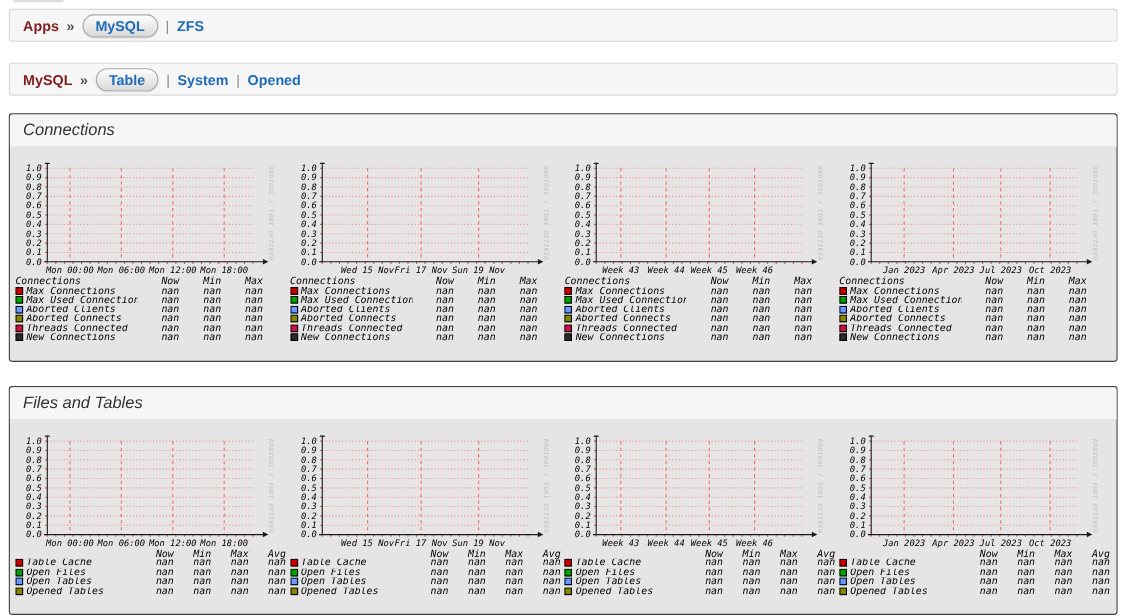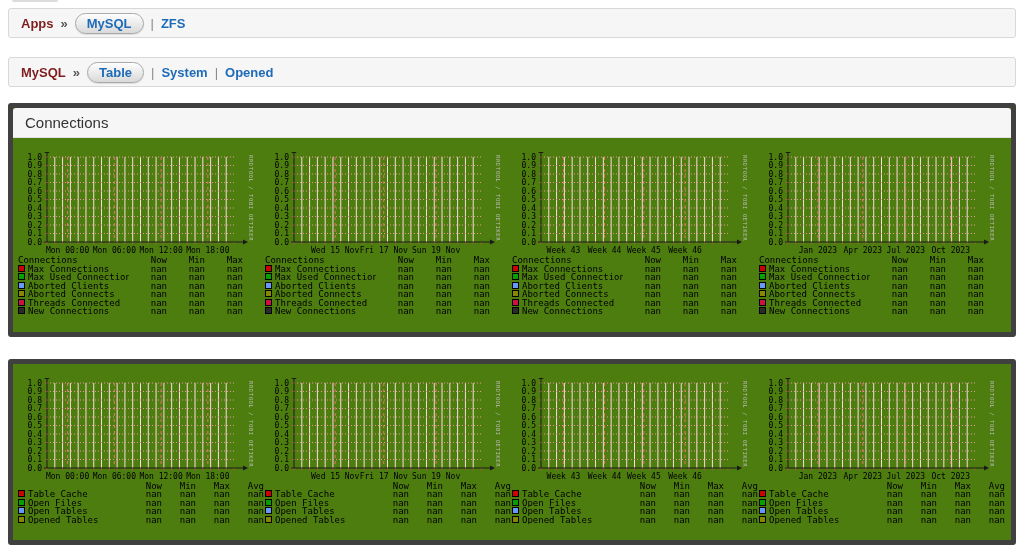--- a/index.html
+++ b/index.html
@@ -18,21 +18,21 @@
   .crumb-root { font-weight:bold; color:#7f1d1d; }
   .crumb-sep { color:#555; font-weight:bold; }
   .pill {
     display:inline-block; padding:2px 11px; border:1px solid #a9a9a9; border-radius:12px;
     background:linear-gradient(#fefefe,#d9d9d9); color:#1e6bb8; font-weight:bold;
     font-size:13px; text-decoration:none; box-shadow:0 1px 1px rgba(0,0,0,0.10); cursor:pointer;
   }
   .divider { color:#888; }
   .navlink { color:#1e6bb8; font-weight:bold; text-decoration:none; cursor:pointer;text-align:center; }
 
-  .panel { border:5px solid #404040; border-radius:3px; background:#4d7c0f; }
+  .panel { border:1px solid #404040; border-radius:3px; background:#e5e5e5;font-style:italic; }
   .panel.first { margin-bottom:22px; }
   .panel-header {
     height:30px; background:#f6f6f6; border-bottom:1px solid #e2e2e2;
     border-radius:3px 3px 0 0; display:flex; align-items:center; padding:0 12px;
     font-size:15px; color:#333;
   }
   .panel-body { padding:14px 0 16px 0; }
   .graph-row { display:flex; justify-content:space-between; padding:0 5px; }
   .graph-block { width:247px; }
   .graph-image { display:block; cursor:pointer; }
@@ -708,20 +708,23 @@
                   <span class="lval">nan</span>
                   <span class="lval">nan</span>
                   <span class="lval">nan</span>
                 </div>
               </div>
             </div>
           </div>
         </div>
       </section>
       <section class="panel">
+        <div class="panel-header">
+          <span>Files and Tables</span>
+        </div>
         <div class="panel-body">
           <div class="graph-row">
             <div class="graph-block">
               <svg width="247" height="103" viewBox="0 0 247 103" class="graph-image">
                 <line x1="36.791666666666664" y1="5" x2="36.791666666666664" y2="90" stroke="#f8dede" stroke-width="1"></line>
                 <line x1="44.583333333333336" y1="5" x2="44.583333333333336" y2="90" stroke="#f8dede" stroke-width="1"></line>
                 <line x1="52.375" y1="5" x2="52.375" y2="90" stroke="#f8dede" stroke-width="1"></line>
                 <line x1="60.16666666666667" y1="5" x2="60.16666666666667" y2="90" stroke="#f8dede" stroke-width="1"></line>
                 <line x1="67.95833333333334" y1="5" x2="67.95833333333334" y2="90" stroke="#f8dede" stroke-width="1"></line>
                 <line x1="75.75" y1="5" x2="75.75" y2="90" stroke="#f8dede" stroke-width="1"></line>

